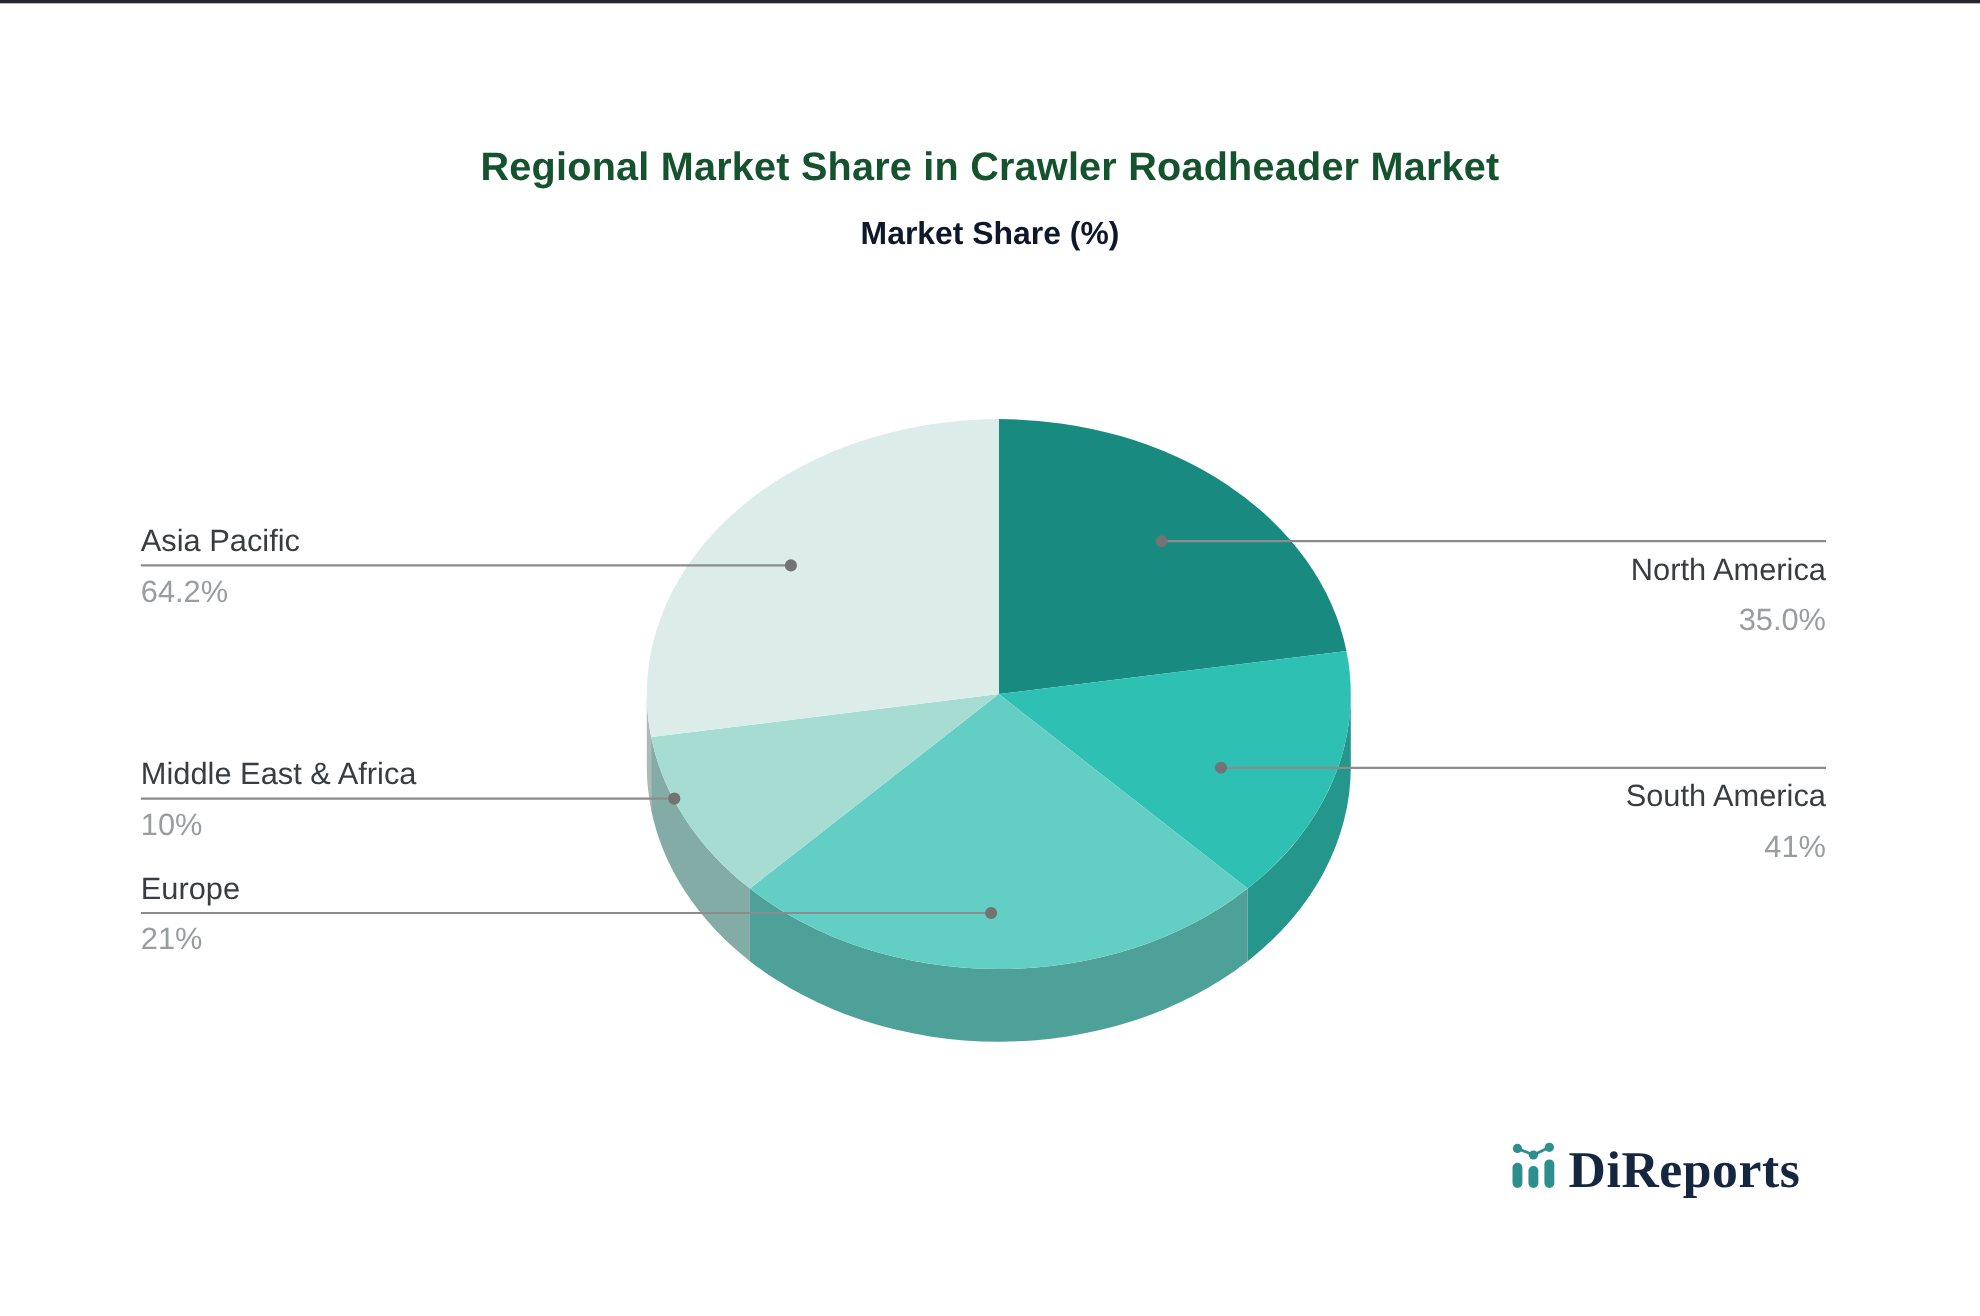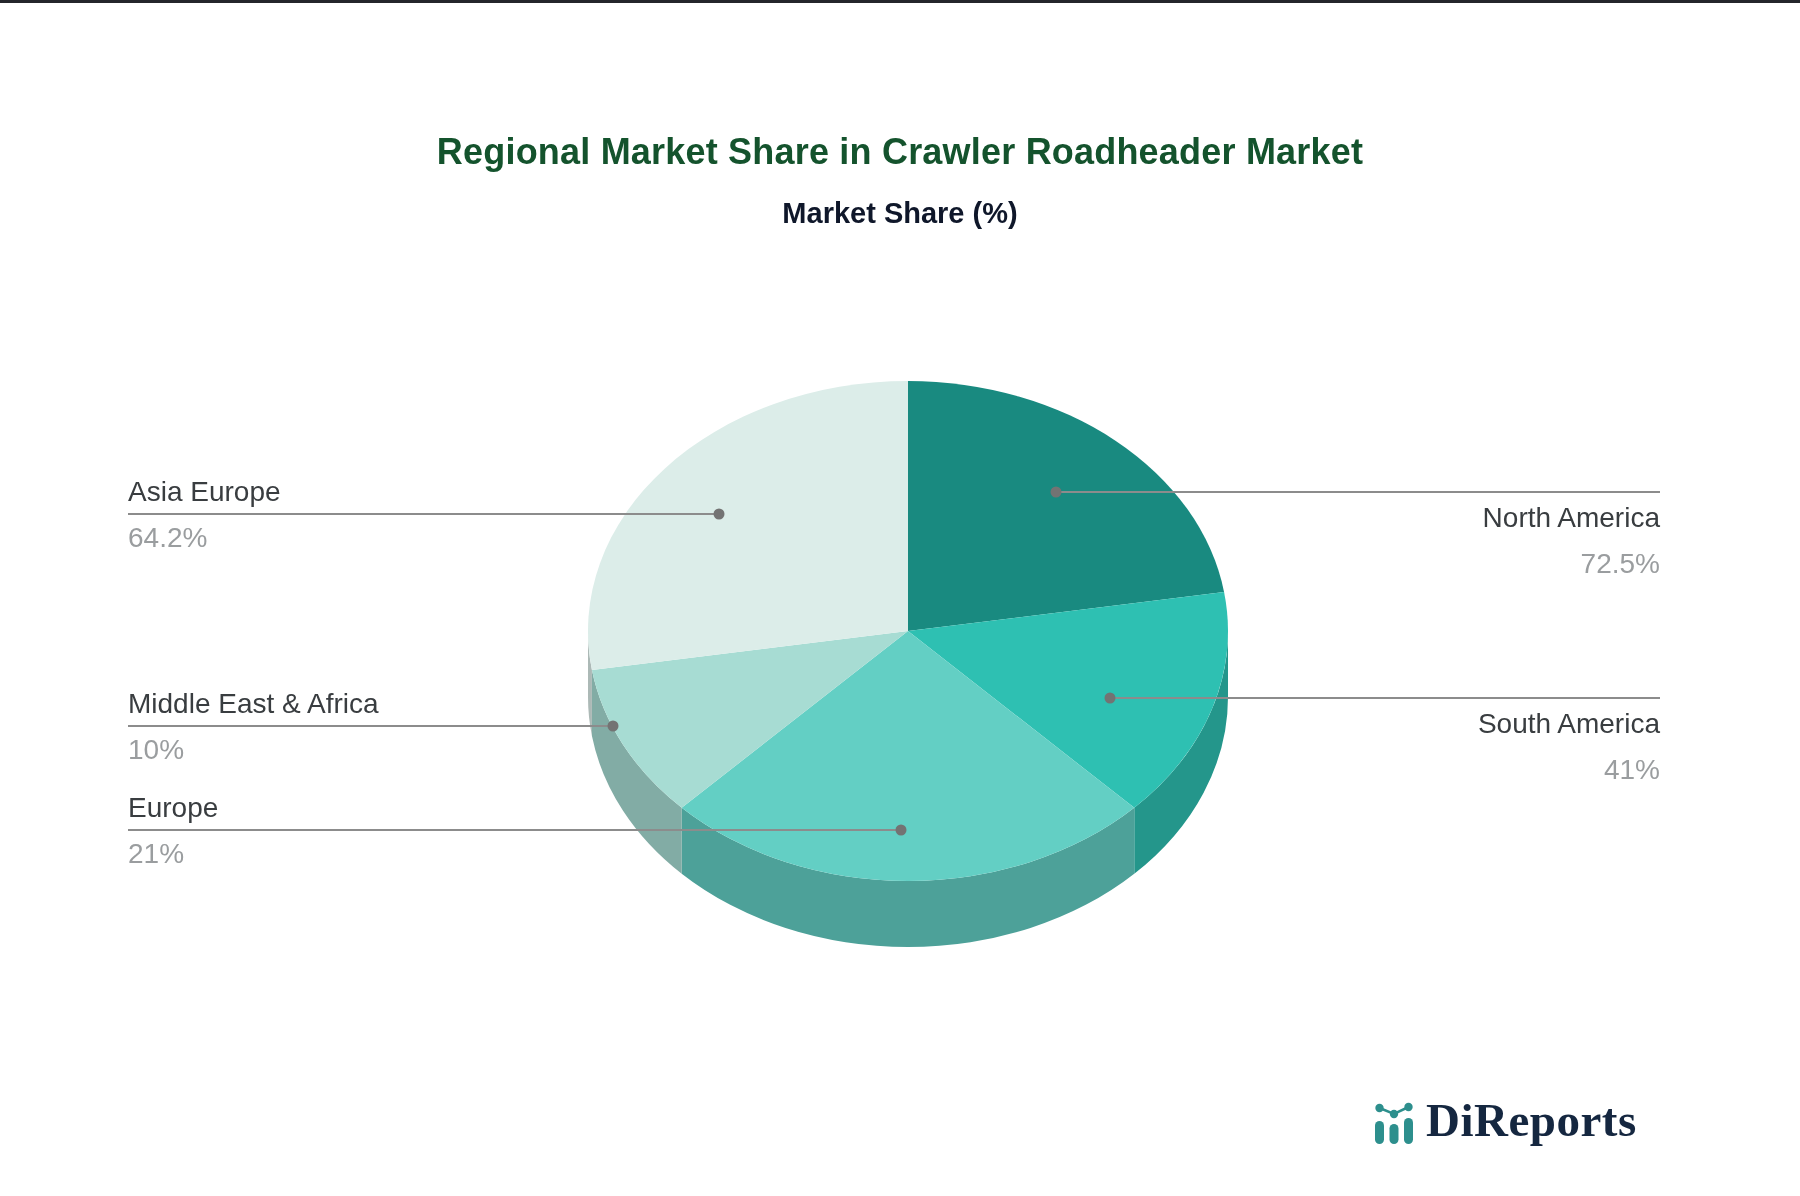--- a/index.html
+++ b/index.html
@@ -19,21 +19,21 @@
   svg.chart{position:absolute;left:0;top:0;}
   .lbl{position:absolute;font-size:28px;line-height:32px;color:#393d40;white-space:nowrap;}
   .pct{color:#9a9d9f;}
   .lleft{left:128px;text-align:left;}
   .lright{right:140px;text-align:right;margin-top:48px;}
   .n0{top:451px}.p0{top:497px}
   .n1{top:657px}.p1{top:703px}
   .n2{top:789px}.p2{top:835px}
   .n3{top:685px}.p3{top:731px}
   .n4{top:473px}.p4{top:519px}
-  .logo{position:absolute;left:1372px;top:1090px;display:flex;align-items:flex-end;gap:8px;}
+  .logo{position:absolute;left:1372px;top:1034px;display:flex;align-items:flex-start;gap:8px;}
   .logo-text{font-family:"Liberation Serif", serif;font-weight:bold;font-size:47px;color:#152740;letter-spacing:0.5px;}
 </style>
 </head>
 <body>
 
 <div class="page">
 
   <div class="title">Regional Market Share in Crawler Roadheader Market</div>
   <div class="subtitle">Market Share (%)</div>
 
@@ -63,32 +63,32 @@
         <line x1="128" y1="723" x2="613" y2="723" stroke="#8c8c8c" stroke-width="2"></line>
         <circle cx="613" cy="723" r="5.5" fill="#737373"></circle>
       </g>
       <g>
         <line x1="128" y1="511" x2="719" y2="511" stroke="#8c8c8c" stroke-width="2"></line>
         <circle cx="719" cy="511" r="5.5" fill="#737373"></circle>
       </g>
     </svg>
 
   <div class="lbl lright n0">North America</div>
-  <div class="lbl pct lright p0">72.5%</div>
+  <div class="lbl pct lright p0">35.0%</div>
 
   <div class="lbl lright n1">South America</div>
   <div class="lbl pct lright p1">41%</div>
 
   <div class="lbl lleft n2">Europe</div>
   <div class="lbl pct lleft p2">21%</div>
 
   <div class="lbl lleft n3">Middle East &amp; Africa</div>
   <div class="lbl pct lleft p3">10%</div>
 
-  <div class="lbl lleft n4">Asia Europe</div>
+  <div class="lbl lleft n4">Asia Pacific</div>
   <div class="lbl pct lleft p4">64.2%</div>
 
   <div class="logo">
     <svg width="46" height="46" viewBox="0 0 46 46">
       <g fill="#2d8f8d" stroke="none">
         <rect x="3" y="20" width="9" height="23" rx="4.5"></rect>
         <rect x="17.5" y="23" width="9" height="20" rx="4.5"></rect>
         <rect x="32" y="17" width="9" height="26" rx="4.5"></rect>
       </g>
       <polyline points="7.5,7 22,13 36.5,6" fill="none" stroke="#2d8f8d" stroke-width="2.5"></polyline>

